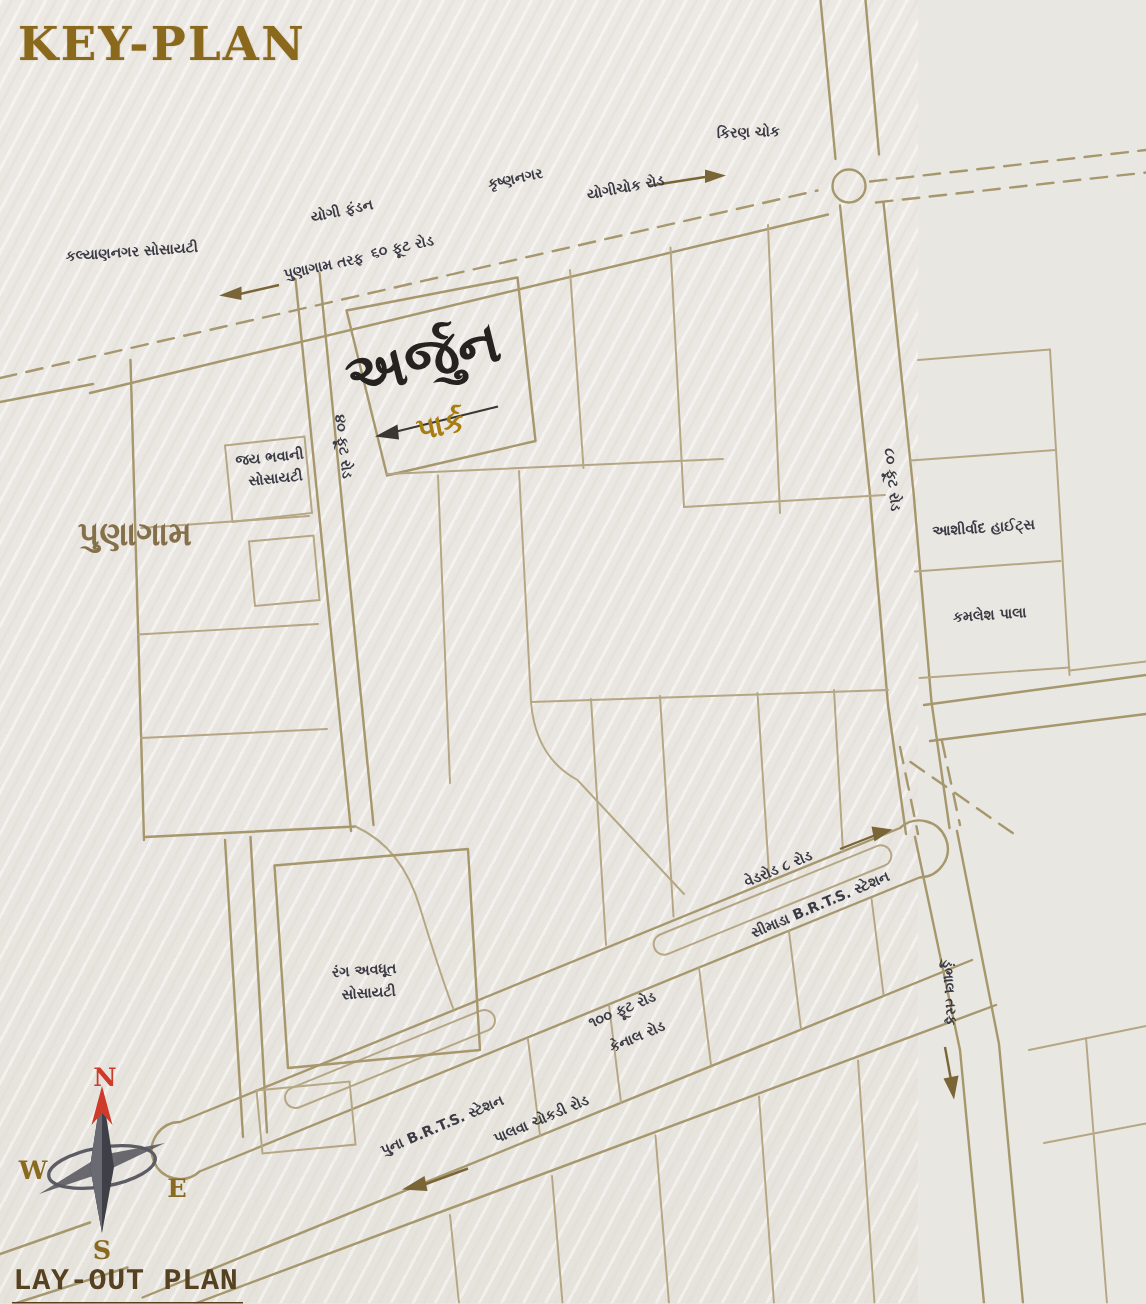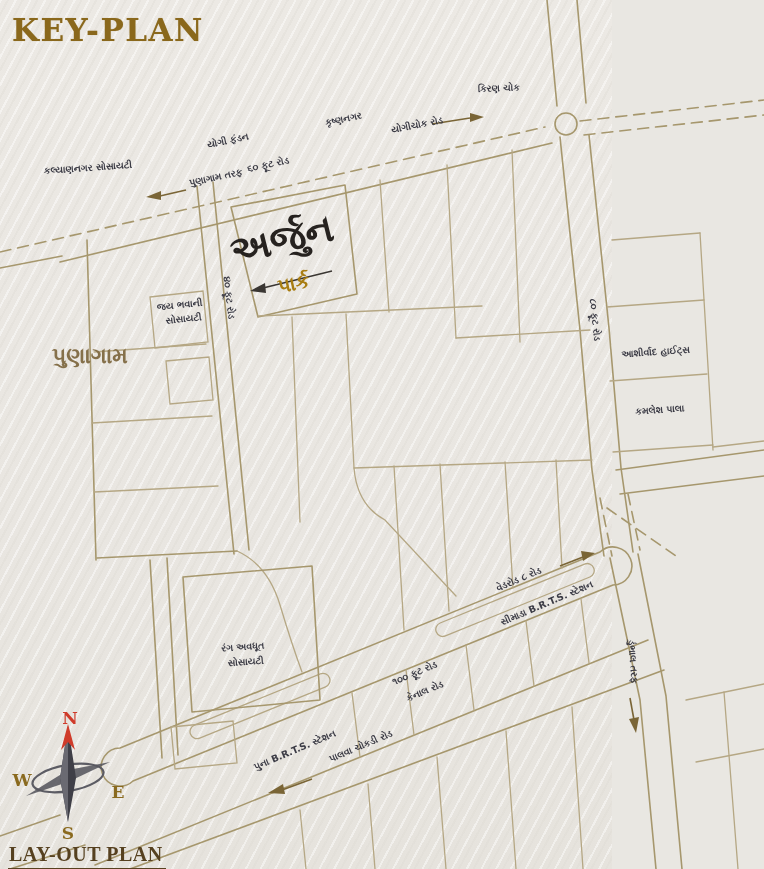--- a/index.html
+++ b/index.html
@@ -15,21 +15,21 @@
       linear-gradient(180deg,#ece9e4 0%,#e9e6e1 60%,#e6e3dd 100%);
   }
   .page-title{
     position:absolute;left:12px;top:12px;margin:0;
     font-family:"DejaVu Serif",serif;font-weight:bold;
     font-size:31px;letter-spacing:1.5px;color:#8a681c;
     text-shadow:0 0 1px rgba(138,104,28,.4);
   }
   .footer-title{
     position:absolute;left:8px;top:843px;
-    font-family:Liberation Serif, serif;font-weight:bold;
+    font-family:Liberation Mono, monospace;font-weight:bold;
     font-size:20px;letter-spacing:.5px;color:#564120;
     border-bottom:2.5px solid #564120;padding:0 3px 2px 1px;
   }
   svg{position:absolute;left:0;top:0;}
   .ln{fill:none;stroke:#a6976d;stroke-width:1.6;stroke-linecap:round;stroke-linejoin:round;}
   .lnd{fill:none;stroke:#a6976d;stroke-width:1.6;stroke-linecap:round;stroke-dasharray:11 7;}
   .lnl{fill:none;stroke:#b5a784;stroke-width:1.3;stroke-linecap:round;}
   .lbl{font-family:"DejaVu Sans","Liberation Sans",sans-serif;fill:#3b3b45;font-size:9.5px;font-weight:600;}
   .lbl-lg{font-family:"DejaVu Sans","Liberation Sans",sans-serif;fill:#85704a;font-size:22px;font-weight:bold;}
   .lbl-arjun{font-family:"DejaVu Sans","Liberation Sans",sans-serif;fill:#26221f;font-size:38px;font-weight:bold;}

